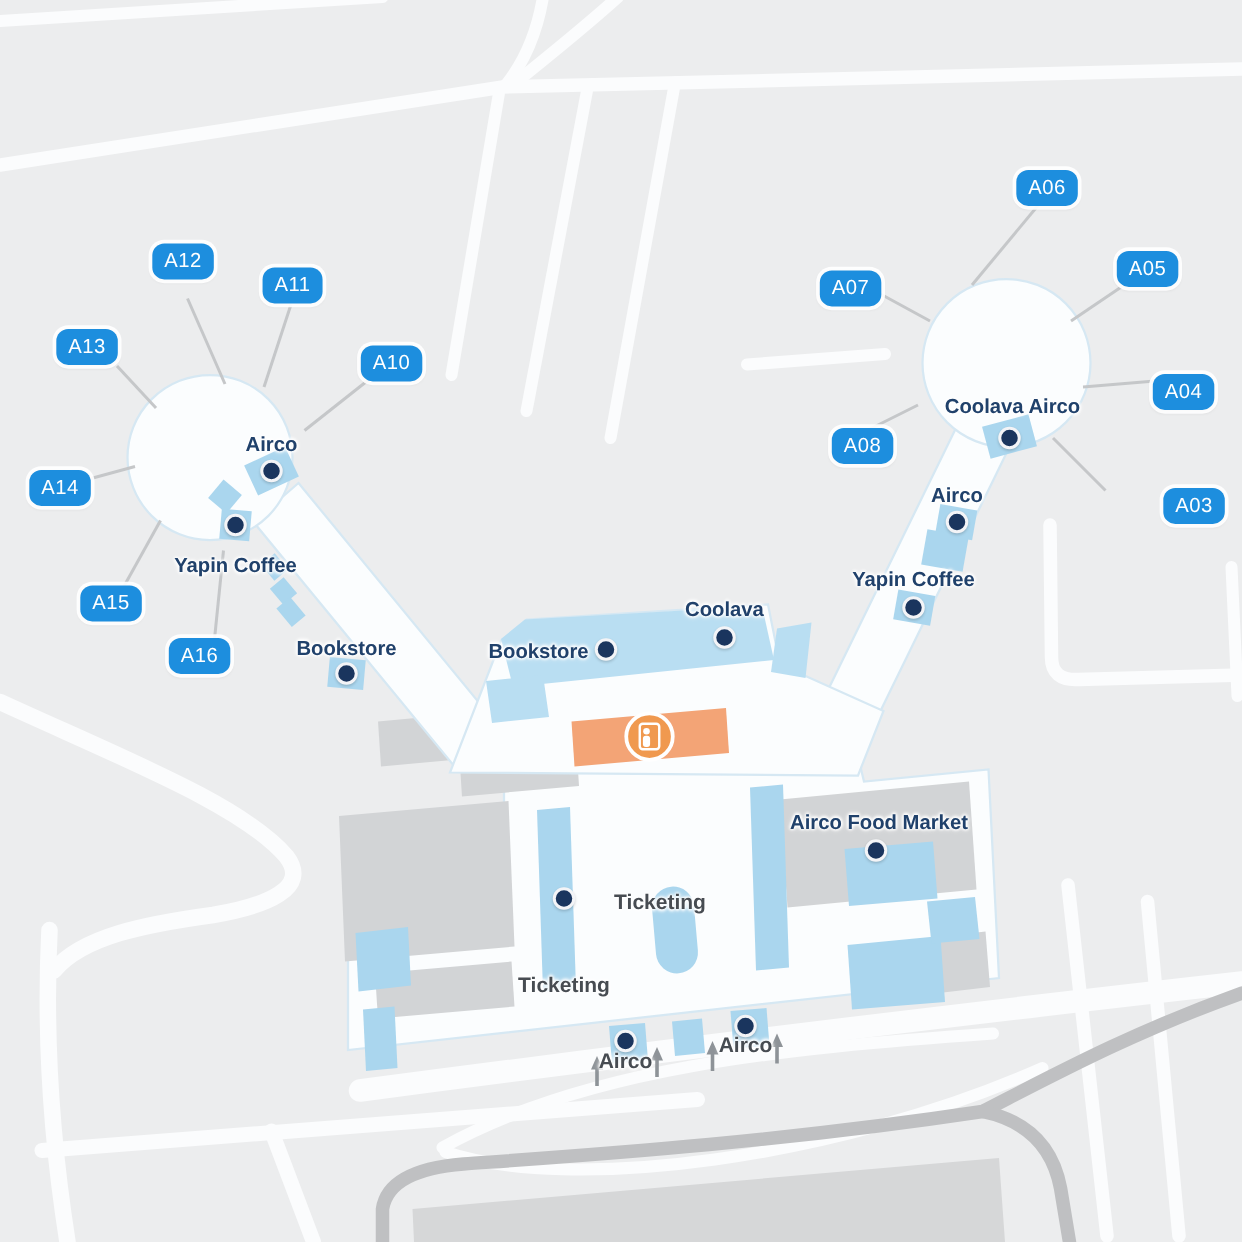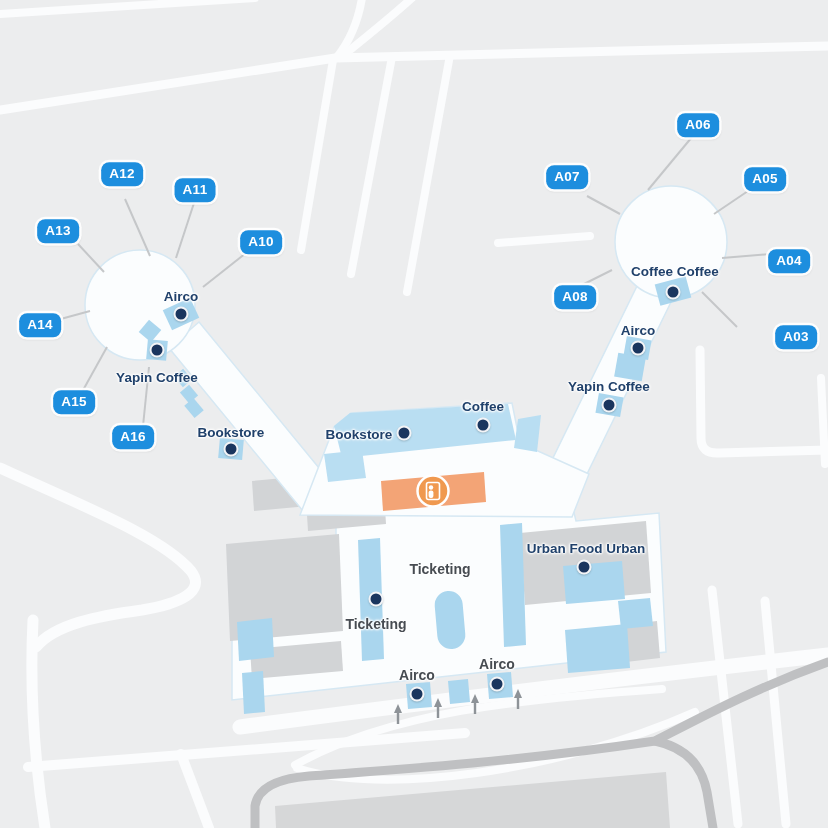--- a/index.html
+++ b/index.html
@@ -1,30 +1,30 @@
 <!DOCTYPE html>
 <html><head>
 <meta charset="utf-8">
 <style>
   html,body{margin:0;padding:0;background:#ecedee;font-family:"Liberation Sans",sans-serif;}
   #map{position:relative;width:828px;height:828px;overflow:hidden;background:#ecedee;}
   #map svg{position:absolute;left:0;top:0;}
   .gate{
     position:absolute;transform:translate(-50%,-50%);
-    background:#1d8ede;color:#fff;font-weight:700;font-size:13.5px;line-height:1;
+    background:#1d8ede;color:#fff;font-weight:400;font-size:13.5px;line-height:1;
     padding:5px 8px;border-radius:8px;letter-spacing:.3px;
     box-shadow:0 0 0 2.5px rgba(255,255,255,.92),0 1px 3px rgba(0,0,0,.18);
     white-space:nowrap;cursor:pointer;
   }
   .poi{
     position:absolute;transform:translate(-50%,-50%);
     color:#20416b;font-weight:700;font-size:13.5px;white-space:nowrap;
     text-shadow:0 1px 2px #fff,0 -1px 2px #fff,1px 0 2px #fff,-1px 0 2px #fff,0 0 4px #fff;
   }
-  .poi.dark{color:#474c52;font-size:14px;}
+  .poi.dark{color:#474c52;font-size:14px;margin-top:32px;}
   .dot{
     position:absolute;transform:translate(-50%,-50%);
     width:11px;height:11px;border-radius:50%;
     background:#1a355e;border:2px solid rgba(255,255,255,.95);
     box-shadow:0 1px 2px rgba(0,0,0,.18);cursor:pointer;
   }
 </style>
 </head>
 <body>
 
@@ -154,39 +154,39 @@
         <path d="M471,703 L479,703 L475,694 Z" stroke="none"></path>
     <path d="M518,709 L518,697" stroke-width="2.4"></path>
         <path d="M514,698 L522,698 L518,689 Z" stroke="none"></path>
   </g>
 </svg>
 
   <div class="gate" style="left:796px;top:337px">A03</div>
   <div class="gate" style="left:789px;top:261px">A04</div>
   <div class="gate" style="left:765px;top:179px">A05</div>
   <div class="gate" style="left:698px;top:125px">A06</div>
-  <div class="gate" style="left:567px;top:177px">A07</div>
+  <div class="gate" style="left:567px;top:192px">A07</div>
   <div class="gate" style="left:575px;top:297px">A08</div>
   <div class="gate" style="left:261px;top:242px">A10</div>
   <div class="gate" style="left:195px;top:190px">A11</div>
   <div class="gate" style="left:122px;top:174px">A12</div>
   <div class="gate" style="left:58px;top:231px">A13</div>
   <div class="gate" style="left:40px;top:325px">A14</div>
   <div class="gate" style="left:74px;top:402px">A15</div>
   <div class="gate" style="left:133px;top:437px">A16</div>
 
   <div class="poi" style="left:181px;top:296px">Airco</div>
   <div class="poi" style="left:157px;top:377px">Yapin Coffee</div>
   <div class="poi" style="left:231px;top:432px">Bookstore</div>
   <div class="poi" style="left:359px;top:434px">Bookstore</div>
-  <div class="poi" style="left:483px;top:406px">Coffee</div>
-  <div class="poi" style="left:675px;top:271px">Coffee Coffee</div>
+  <div class="poi" style="left:483px;top:406px">Coolava</div>
+  <div class="poi" style="left:675px;top:271px">Coolava Airco</div>
   <div class="poi" style="left:638px;top:330px">Airco</div>
   <div class="poi" style="left:609px;top:386px">Yapin Coffee</div>
-  <div class="poi" style="left:586px;top:548px">Urban Food Urban</div>
+  <div class="poi" style="left:586px;top:548px">Airco Food Market</div>
   <div class="poi dark" style="left:440px;top:569px">Ticketing</div>
   <div class="poi dark" style="left:376px;top:624px">Ticketing</div>
   <div class="poi dark" style="left:417px;top:675px">Airco</div>
   <div class="poi dark" style="left:497px;top:664px">Airco</div>
 
   <div class="dot" style="left:181px;top:314px"></div>
   <div class="dot" style="left:157px;top:350px"></div>
   <div class="dot" style="left:231px;top:449px"></div>
   <div class="dot" style="left:404px;top:433px"></div>
   <div class="dot" style="left:483px;top:425px"></div>

